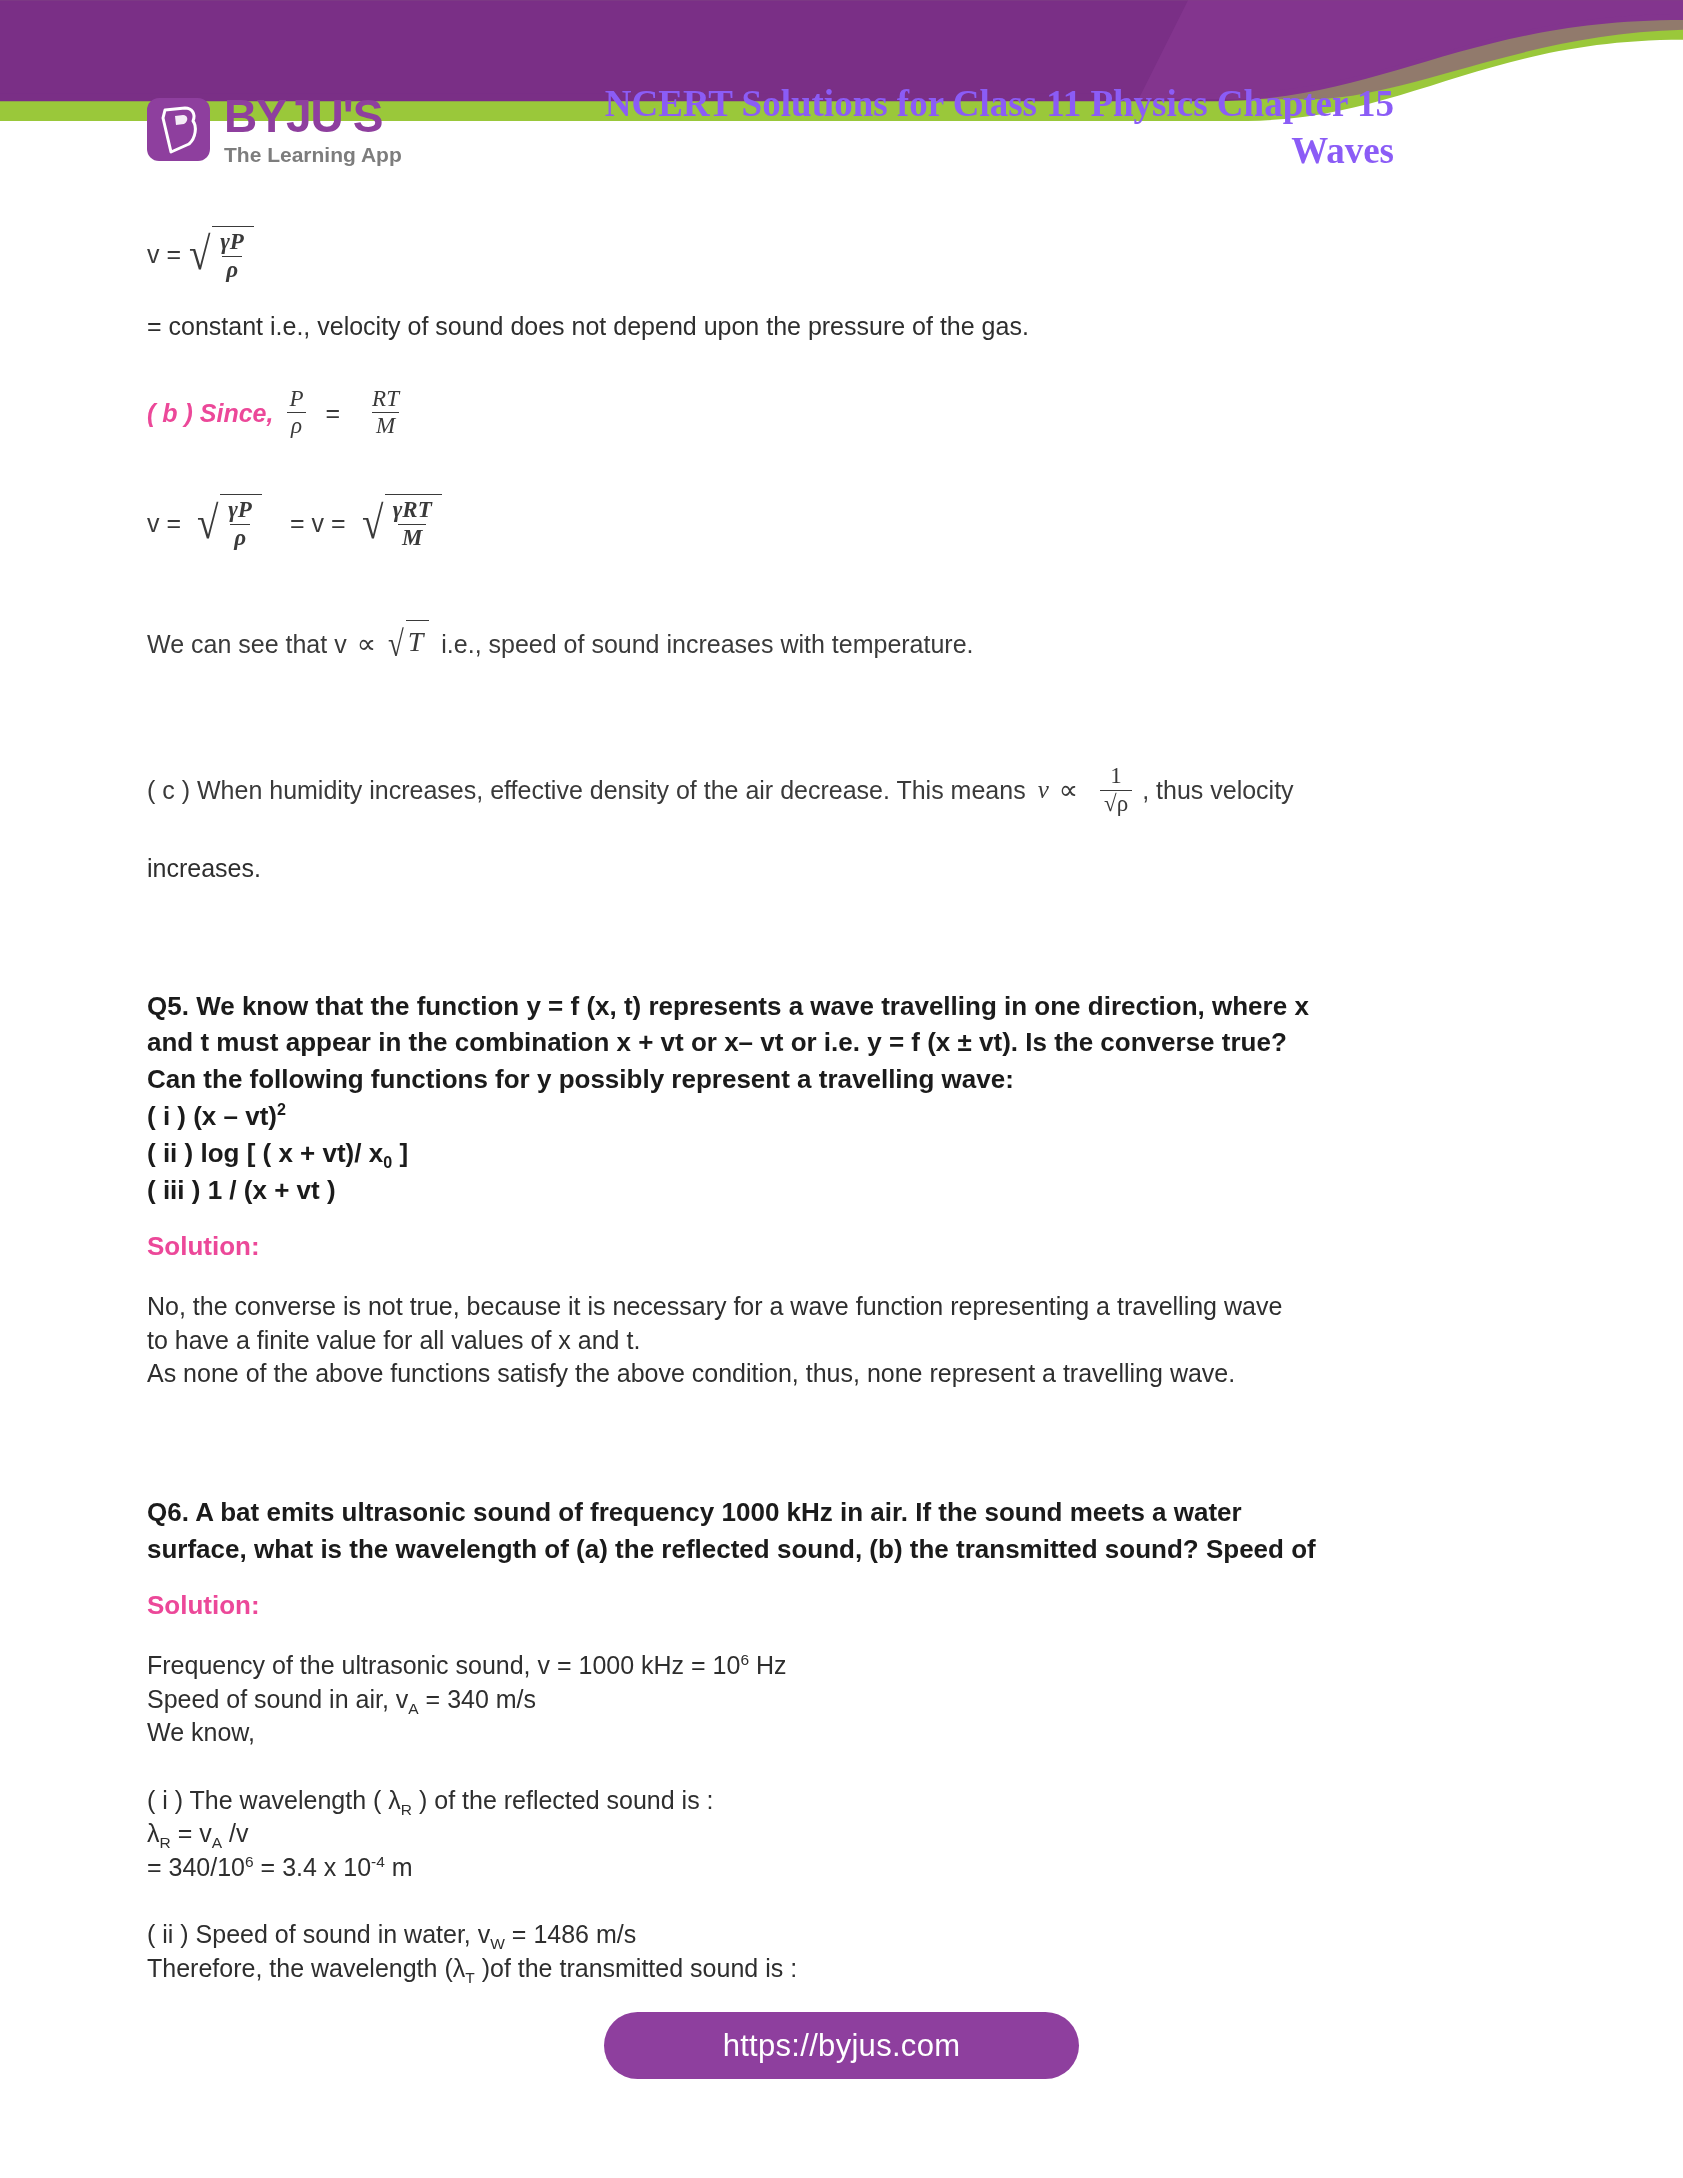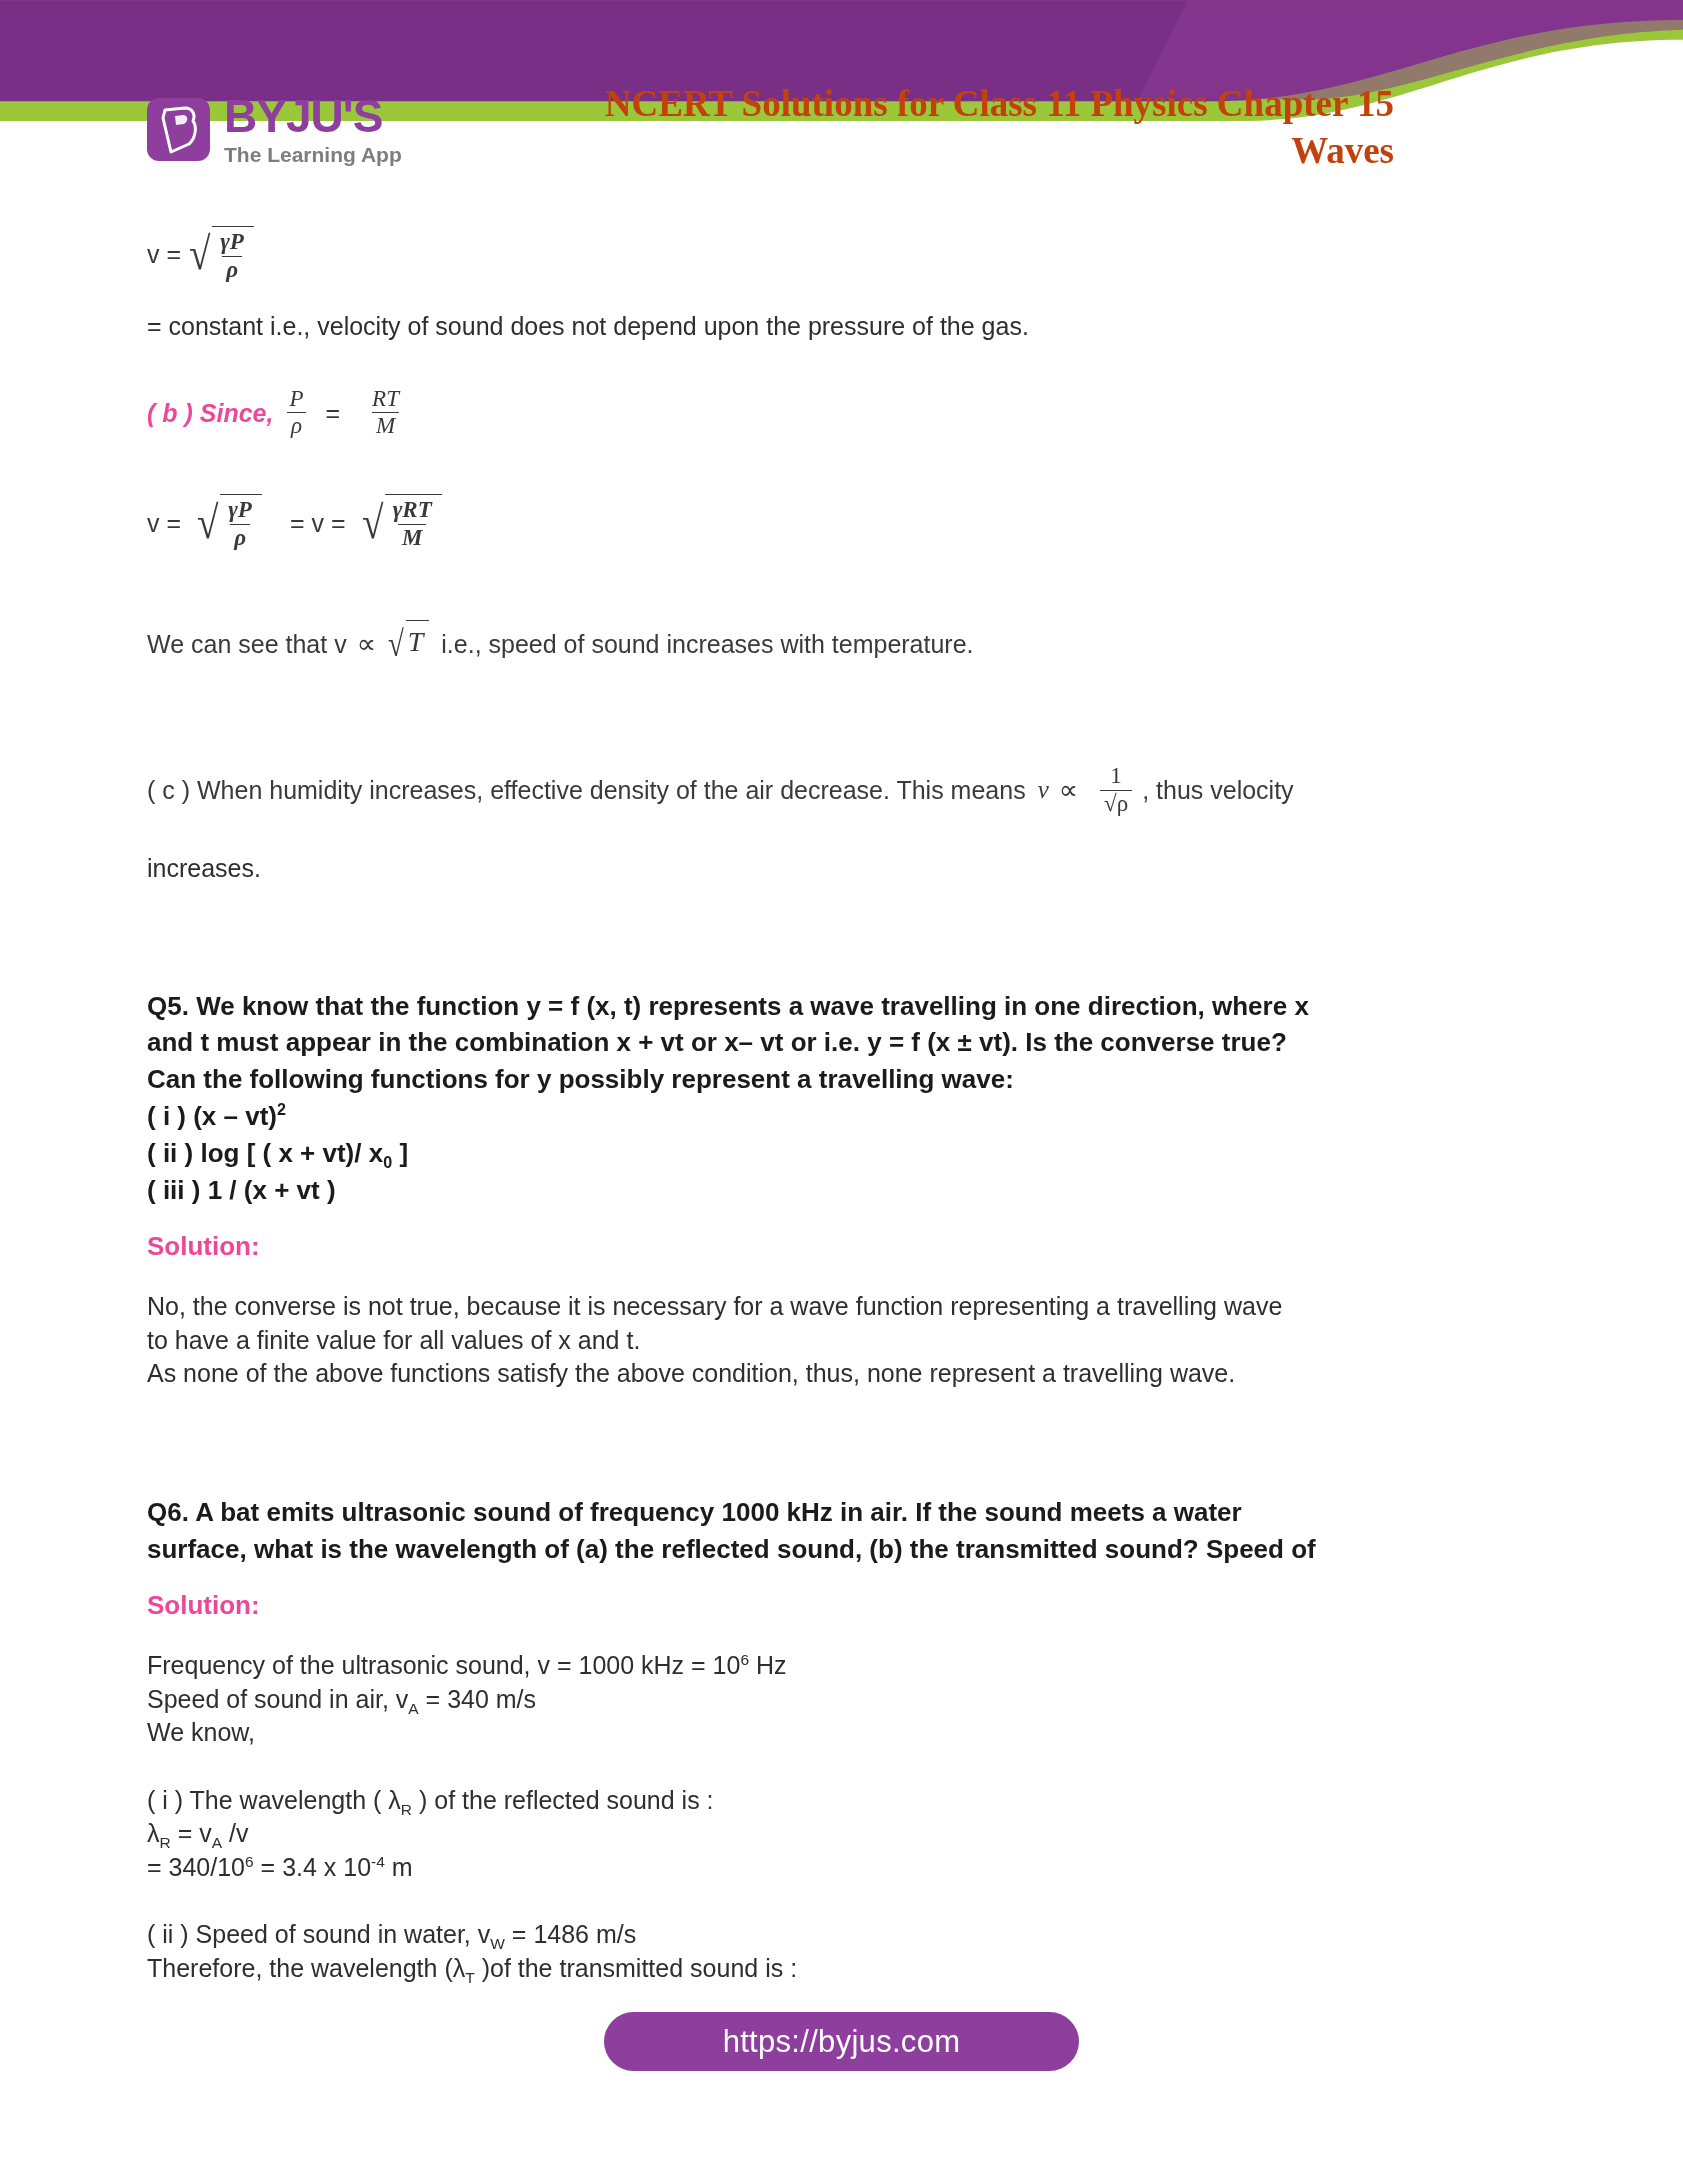--- a/index.html
+++ b/index.html
@@ -76,21 +76,21 @@
   }
   .doc-title {
     position: absolute;
     right: 48px;
     top: 4px;
     width: 891px;
     text-align: right;
     font-family: "Liberation Serif", serif;
     font-weight: bold;
     font-size: 37px;
-    color: #c2410c;
+    color: #8b5cf6;
     line-height: 1.27;
   }
 
   
   .content {
     position: absolute;
     left: 147px;
     top: 226px;
     width: 1390px;
     color: #2e2e2e;
@@ -199,21 +199,21 @@
     top: 2012px;
     width: 1683px;
     display: flex;
     justify-content: center;
   }
   .url-pill {
     background: #8e3f9e;
     color: #ffffff;
     border-radius: 40px;
     width: 475px;
-    height: 59px;
+    height: 67px;
     display: flex;
     align-items: center;
     justify-content: center;
     font-size: 31px;
     font-family: "Liberation Sans", sans-serif;
     letter-spacing: 0.3px;
   }
 </style>
 </head>
 <body>

